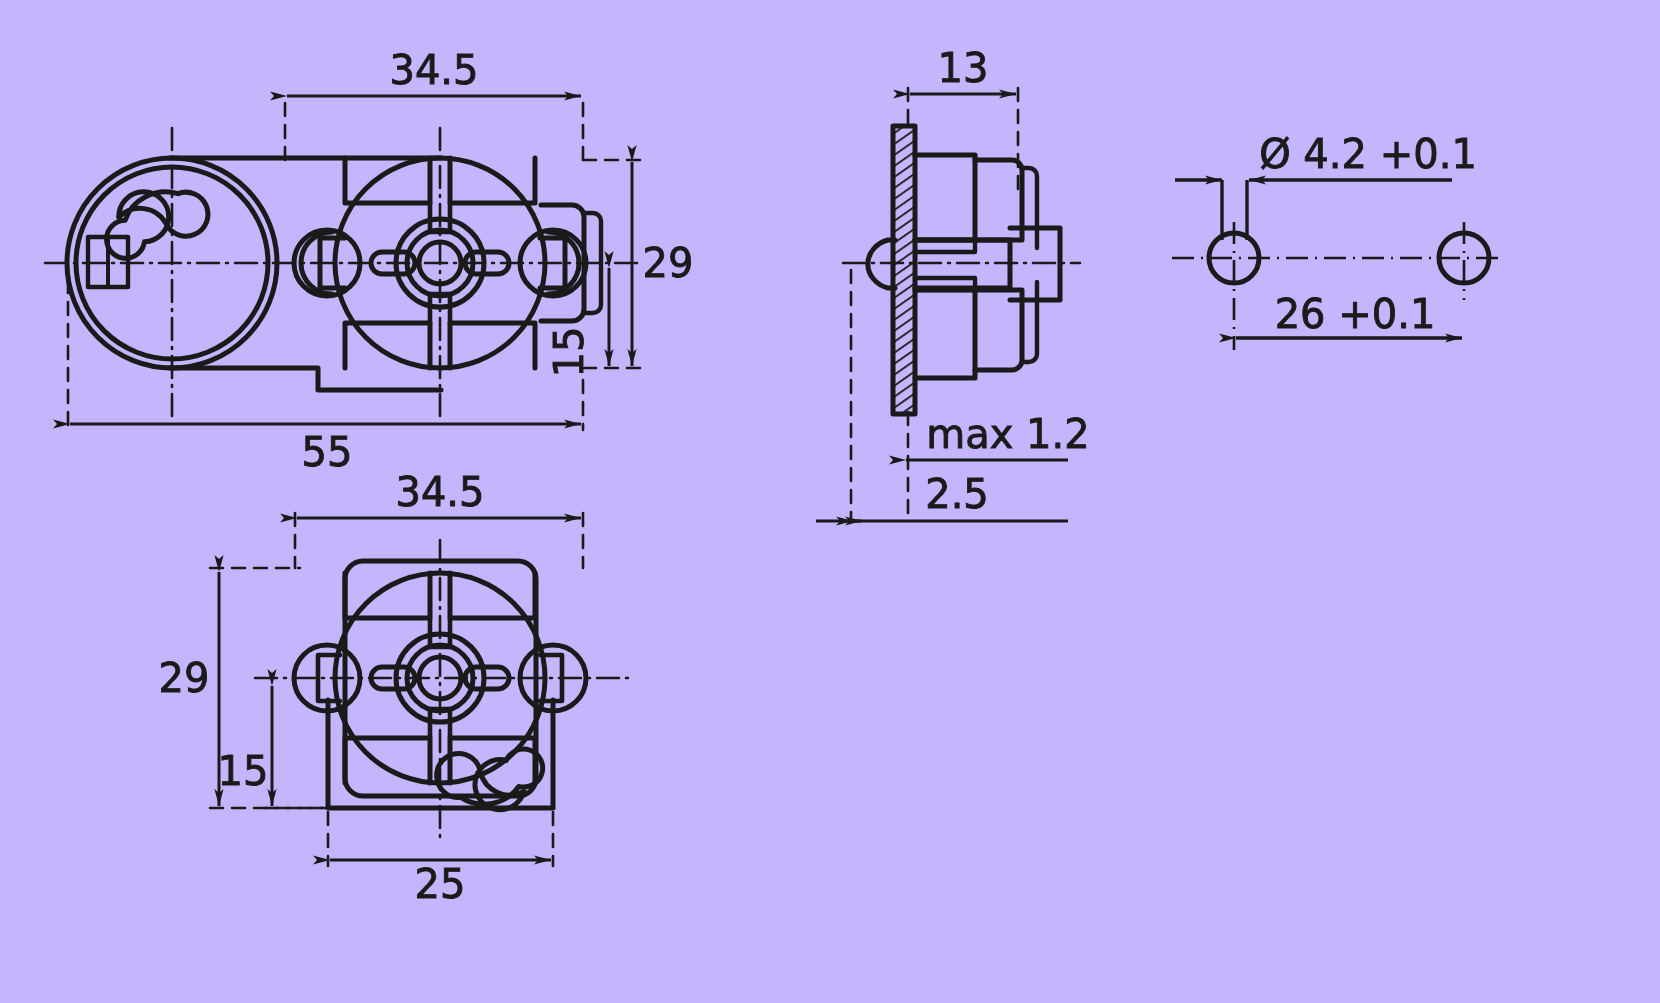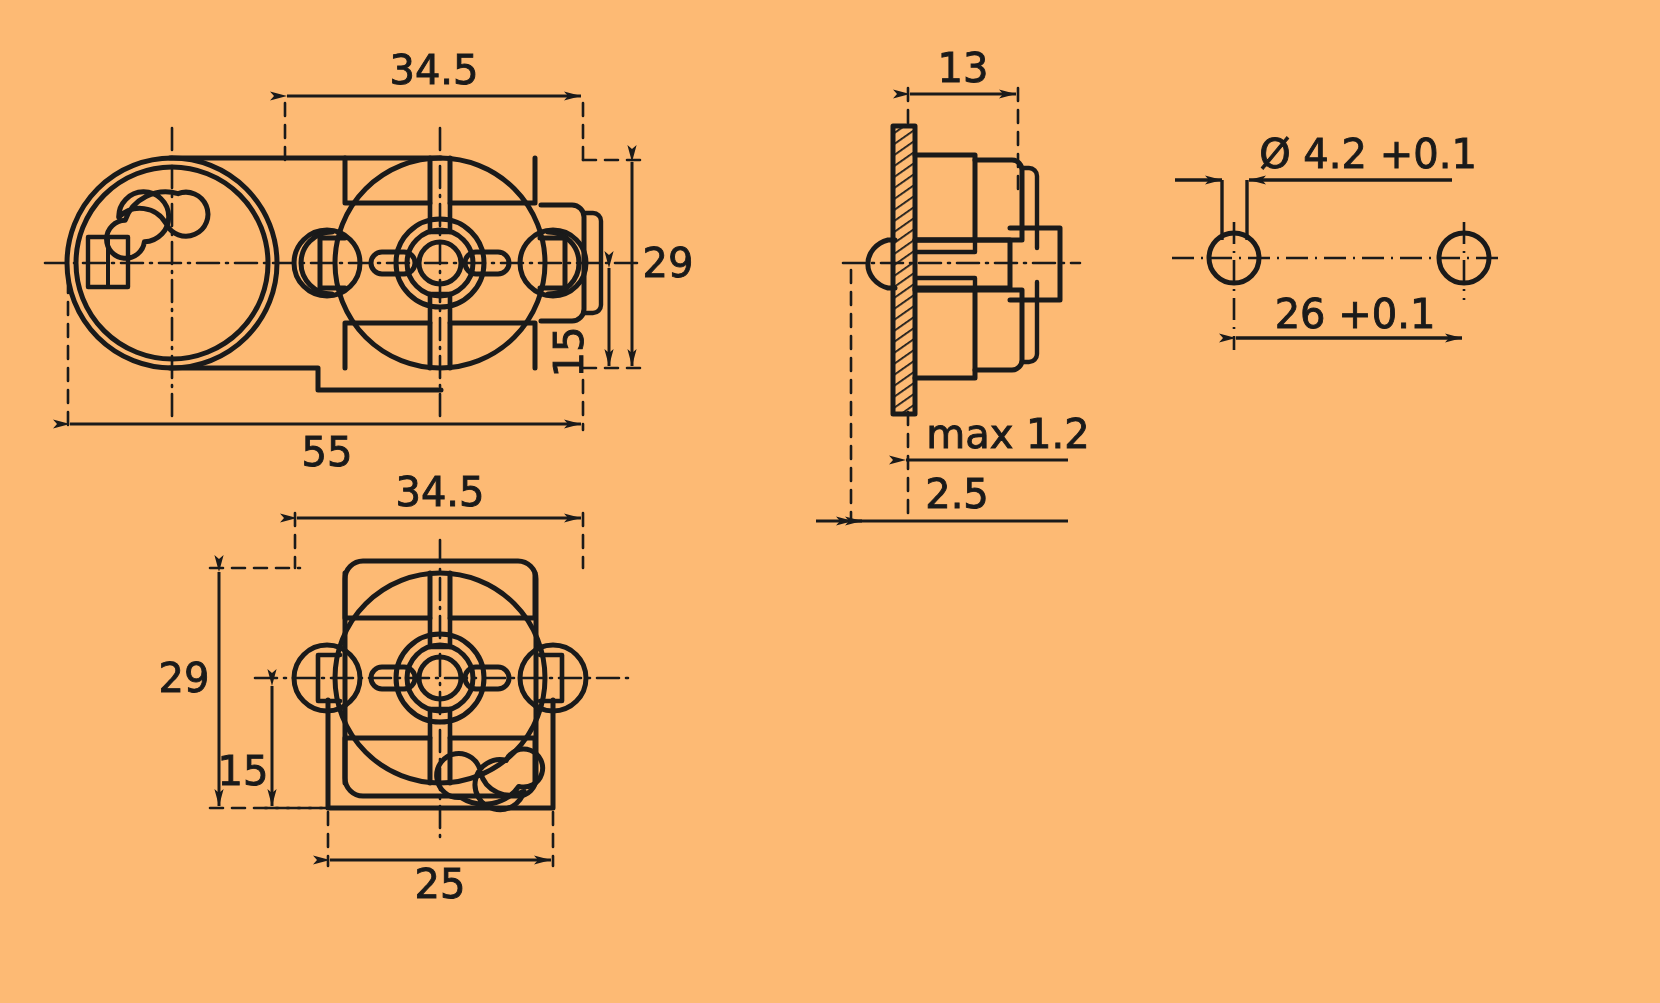--- a/index.html
+++ b/index.html
@@ -1,19 +1,19 @@
 <!DOCTYPE html>
 <html><head>
 <meta charset="utf-8">
 <style>
   html,body{margin:0;padding:0;background:#ffffff;}
   #stage{
     position:relative;
     width:1660px;height:1003px;
-    background:#fdba74;
+    background:#c4b5fd;
     font-family:"DejaVu Sans", sans-serif;
     overflow:hidden;
   }
   #stage svg{position:absolute;top:0;left:0;}
   .dimtext{
     font-family:"DejaVu Sans", sans-serif;
     font-weight:400;
     fill:#1a1a1a;
     stroke:#1a1a1a;
     stroke-width:0.9;

